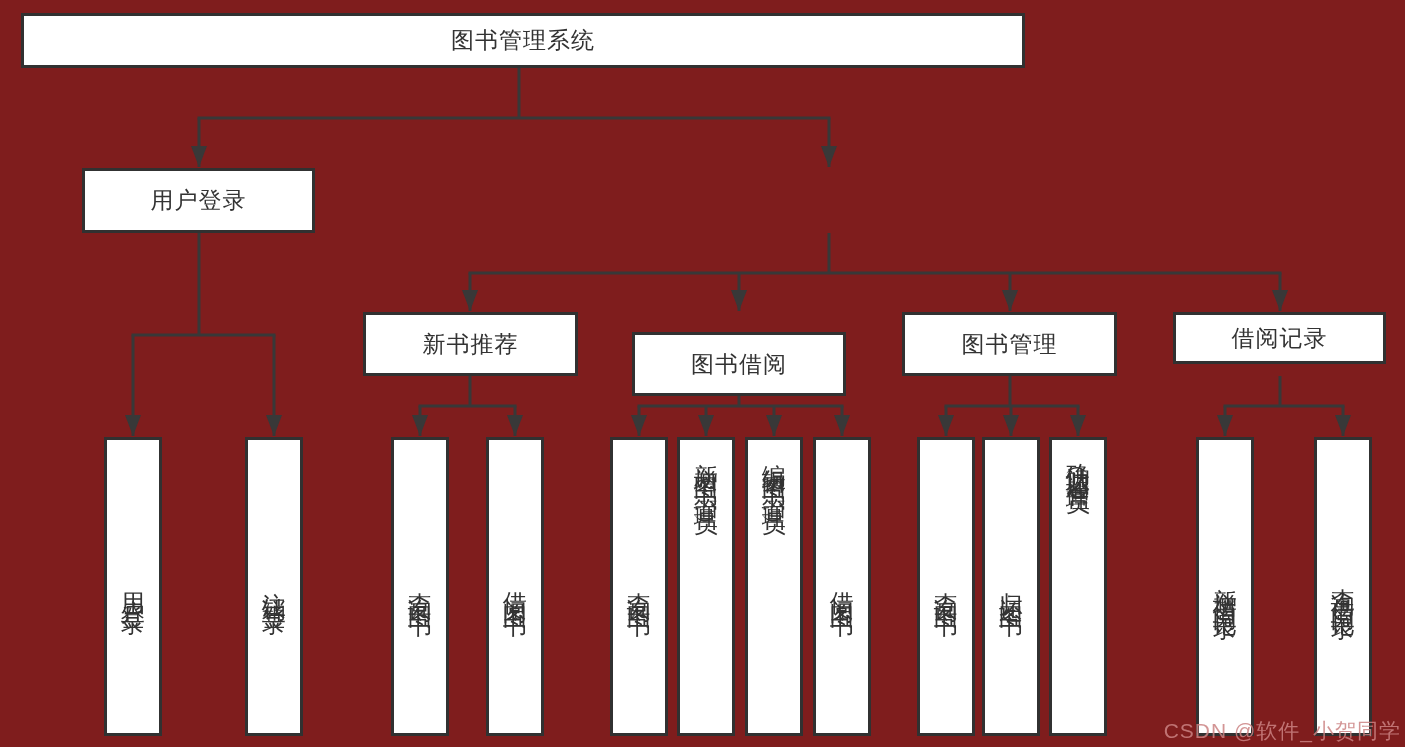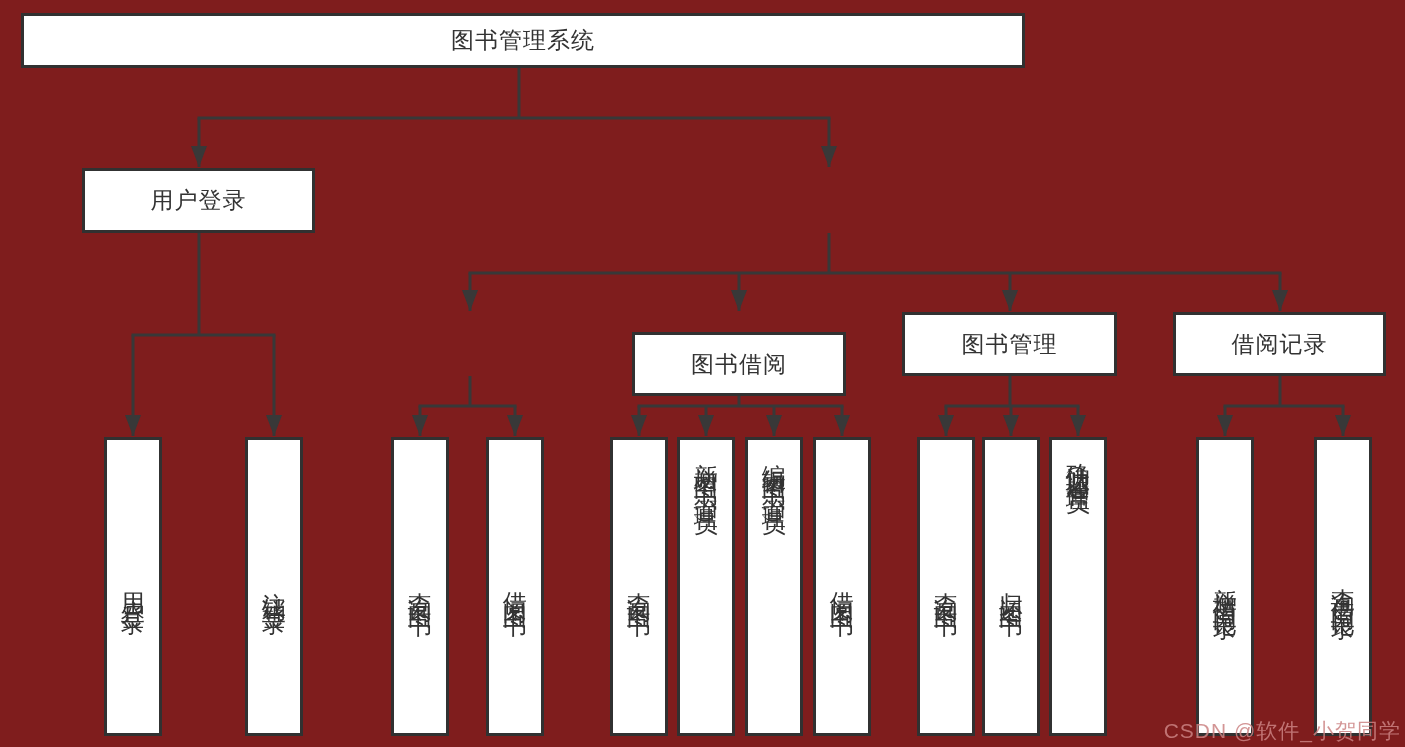--- a/index.html
+++ b/index.html
@@ -102,27 +102,30 @@
   </svg>
 
   <div class="node hnode" style="left:21px;top:13px;width:1004px;height:55px;">
     <span>图书管理系统</span>
   </div>
 
   <div class="node hnode" style="left:82px;top:168px;width:233px;height:65px;">
     <span>用户登录</span>
   </div>
 
+  <div class="node hnode" style="left:363px;top:312px;width:215px;height:64px;">
+    <span>新书推荐</span>
+  </div>
   <div class="node hnode" style="left:632px;top:332px;width:214px;height:64px;">
     <span>图书借阅</span>
   </div>
   <div class="node hnode" style="left:902px;top:312px;width:215px;height:64px;">
     <span>图书管理</span>
   </div>
-  <div class="node hnode" style="left:1173px;top:312px;width:213px;height:64px;">
+  <div class="node hnode" style="left:1173px;top:312px;width:213px;height:52px;">
     <span>借阅记录</span>
   </div>
 
   <div class="node vnode" style="left:104px;top:437px;width:58px;height:299px;">
     <span class="vtext">用户登录</span>
   </div>
   <div class="node vnode" style="left:245px;top:437px;width:58px;height:299px;">
     <span class="vtext">注销登录</span>
   </div>
 

